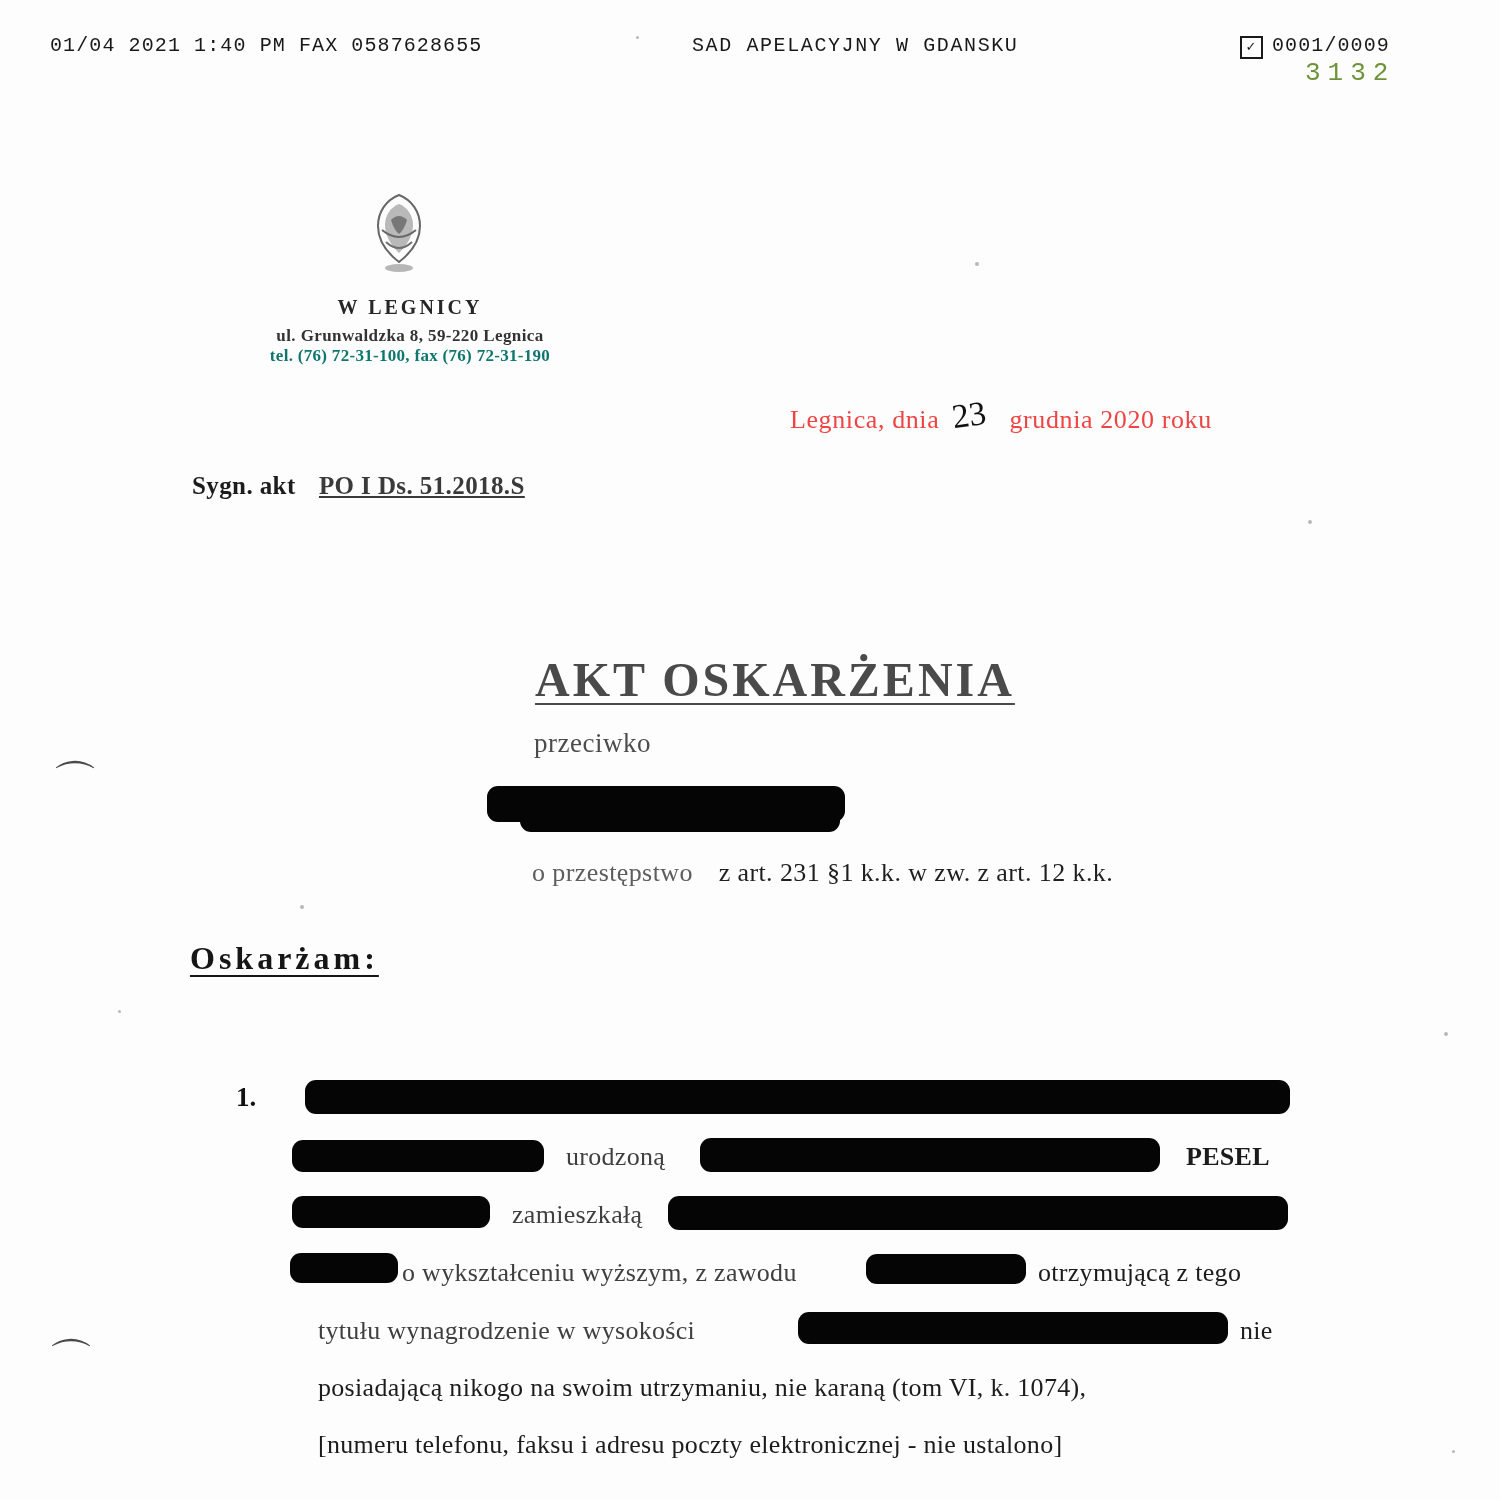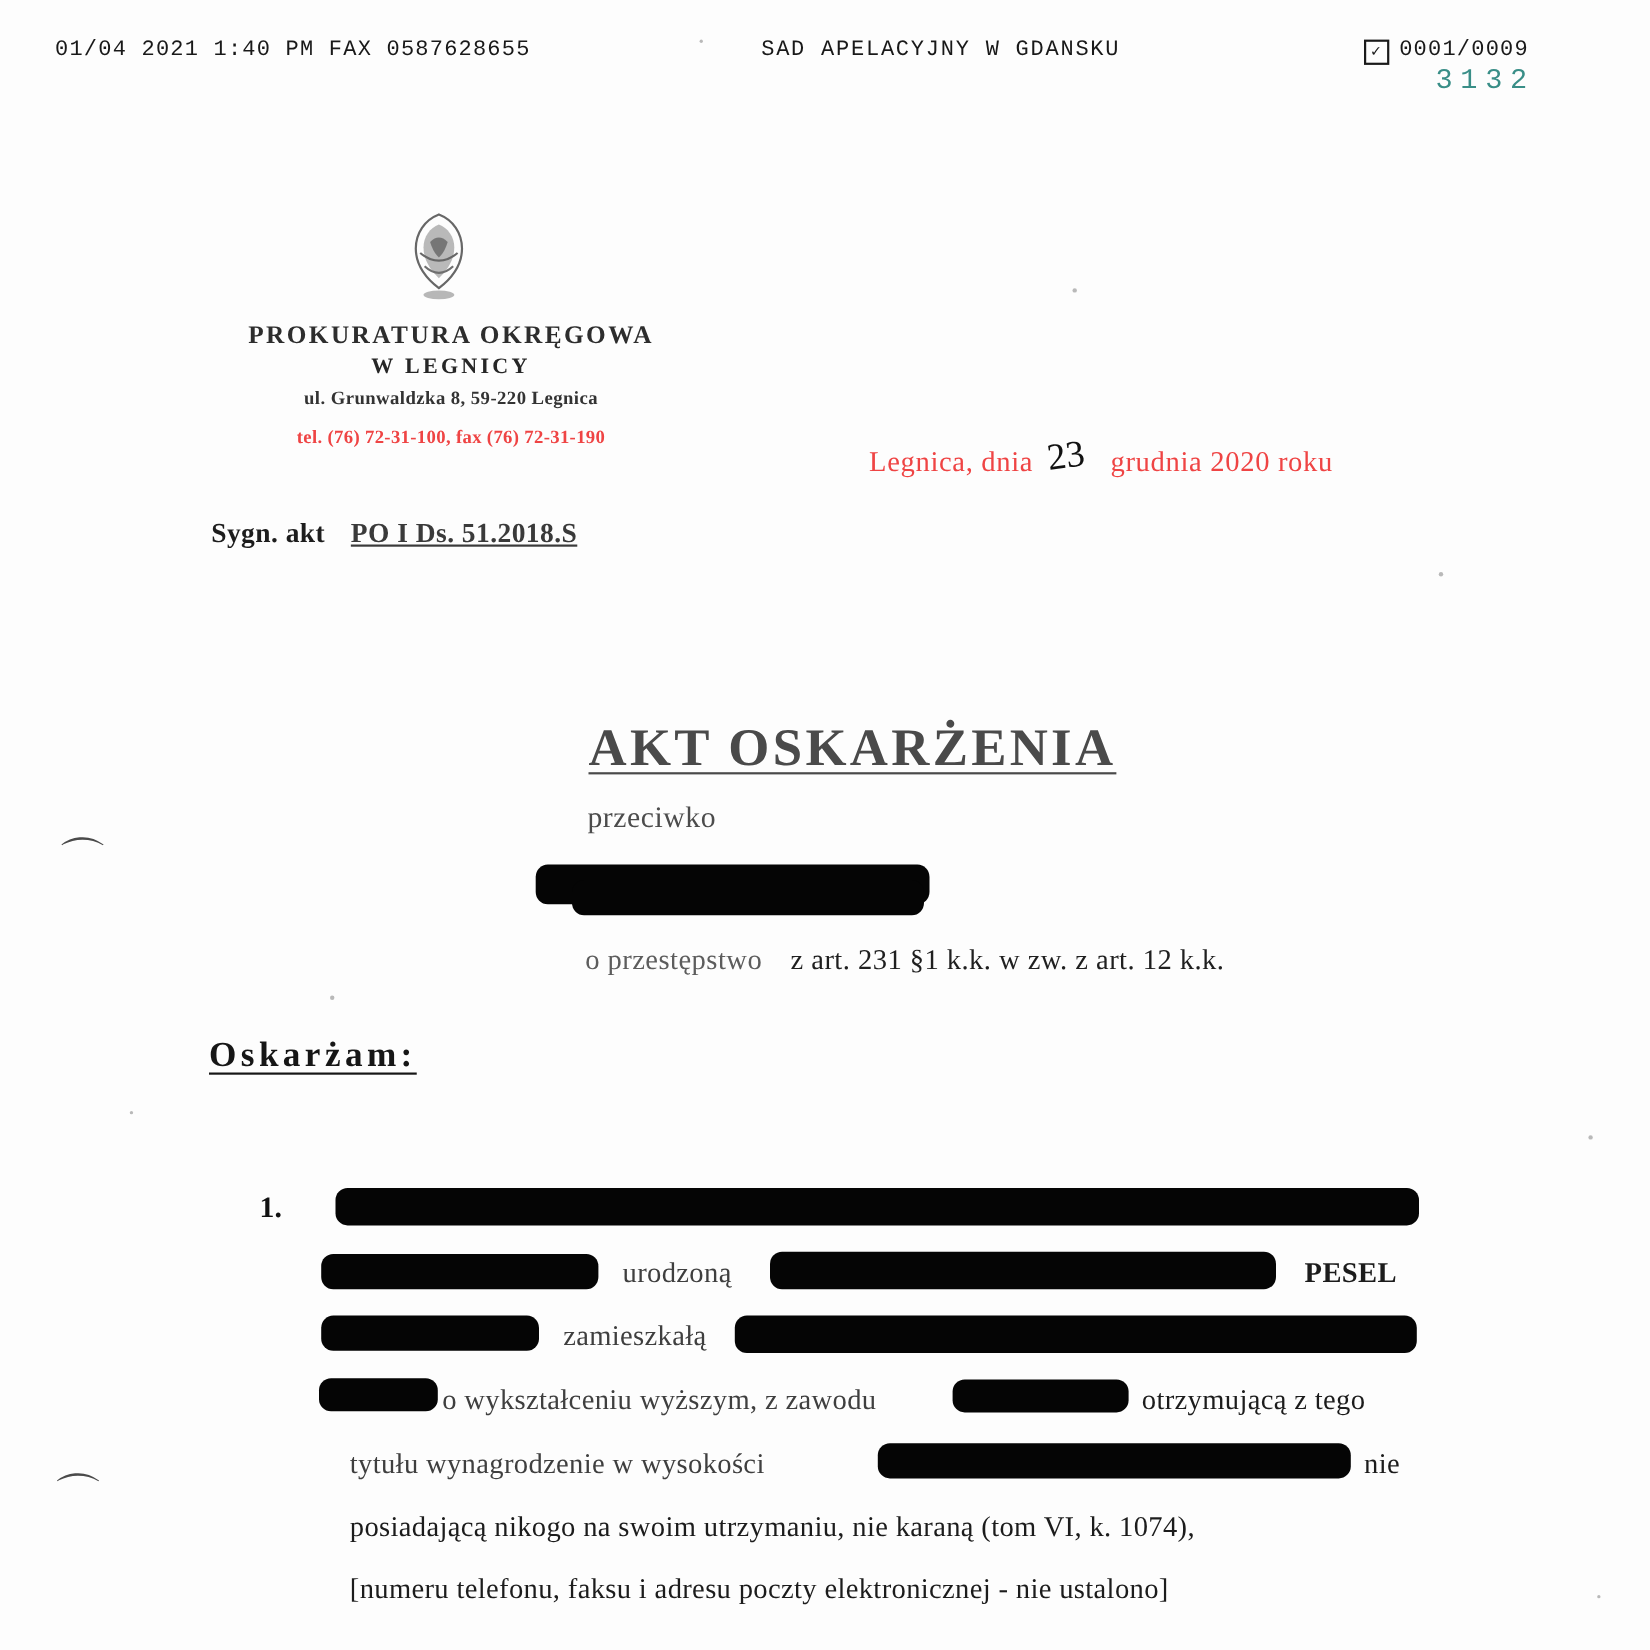--- a/index.html
+++ b/index.html
@@ -50,21 +50,21 @@
     text-align: center;
     font-family: "Liberation Sans", sans-serif;
   }
   .fax-stamp {
     position: absolute;
     left: 1305px;
     top: 58px;
     font-family: "Liberation Mono", monospace;
     font-size: 26px;
     letter-spacing: 7px;
-    color: #0f766e;
+    color: #4d7c0f;
     opacity: .82;
   }
   
   .emblem {
     position: absolute;
     left: 356px;
     top: 190px;
     width: 86px;
     height: 96px;
   }
@@ -93,23 +93,23 @@
   .lh-3 {
     font-size: 17px;
     font-weight: bold;
     margin-top: 7px;
     letter-spacing: .4px;
     color: #333;
   }
   .lh-4 {
     font-size: 17px;
     font-weight: bold;
-    margin-top: 16px;
+    margin-top: 0;
     letter-spacing: .3px;
-    color: #ef4444;
+    color: #0f766e;
   }
   
   .dateline {
     position: absolute;
     left: 790px;
     top: 405px;
     font-size: 26px;
     letter-spacing: .6px;
     color: #ef4444;
     white-space: nowrap;
@@ -230,21 +230,20 @@
         <path d="M43 14 C35 17 29 25 29 35 C29 46 35 55 43 63 C51 55 57 46 57 35 C57 25 51 17 43 14 Z" fill="#6b6b6b" opacity=".55"></path>
         <path d="M35 30 q8 -8 16 0 q-3 10 -8 14 q-5 -4 -8 -14 Z" fill="#3f3f3f" opacity=".7"></path>
         <path d="M26 40 q17 14 34 0" fill="none" stroke="#4d4d4d" stroke-width="2"></path>
         <path d="M30 52 q13 12 26 0" fill="none" stroke="#575757" stroke-width="2"></path>
         <ellipse cx="43" cy="78" rx="14" ry="4" fill="#5a5a5a" opacity=".5"></ellipse>
       </g>
     </svg>
   </div>
 
   <div class="letterhead">
-    <div class="lh-1">PROKURATURA OKRĘGOWA</div>
     <div class="lh-2">W LEGNICY</div>
     <div class="lh-3">ul. Grunwaldzka 8, 59-220 Legnica</div>
     <div class="lh-4">tel. (76) 72-31-100,  fax (76) 72-31-190</div>
   </div>
 
   <div class="dateline">
     <span>Legnica, dnia</span>
     <span style="display:inline-block;width:56px"></span>
     <span>grudnia  2020 roku</span>
   </div>

